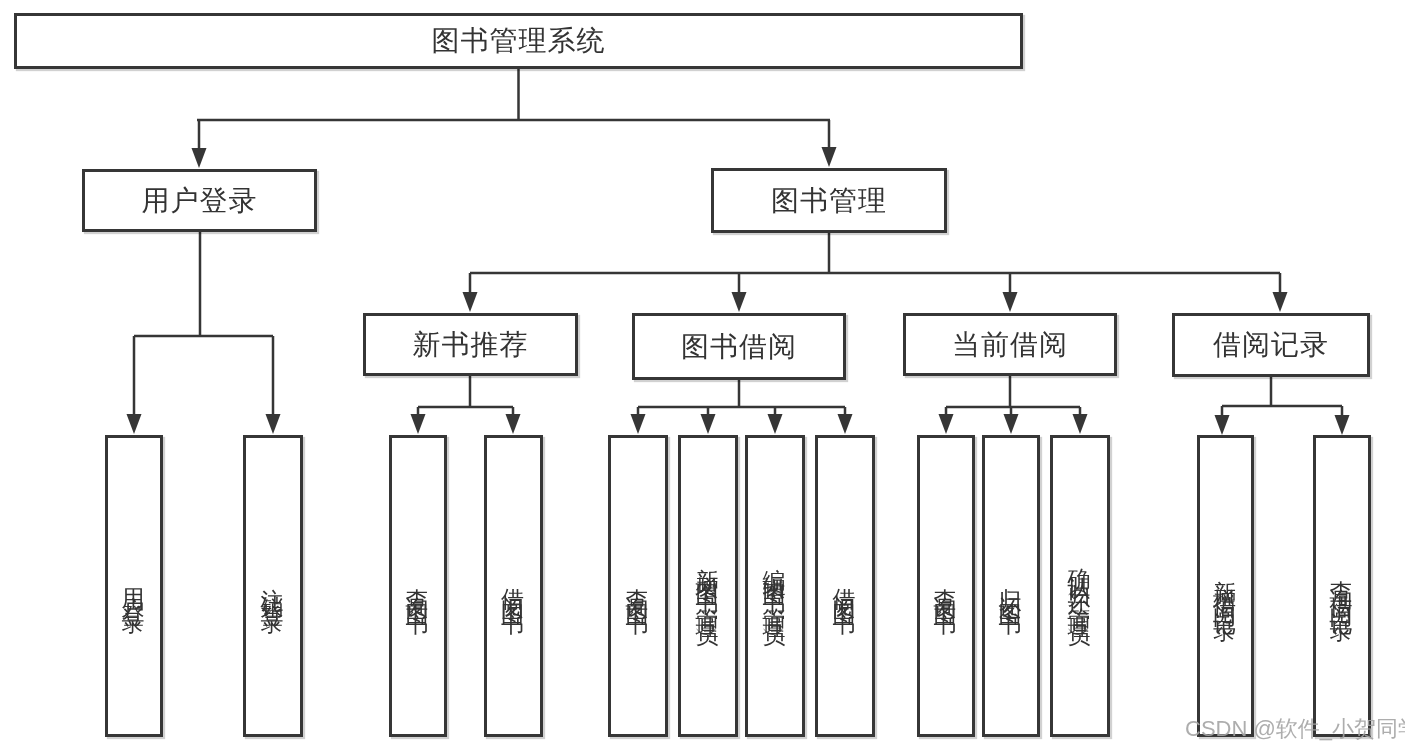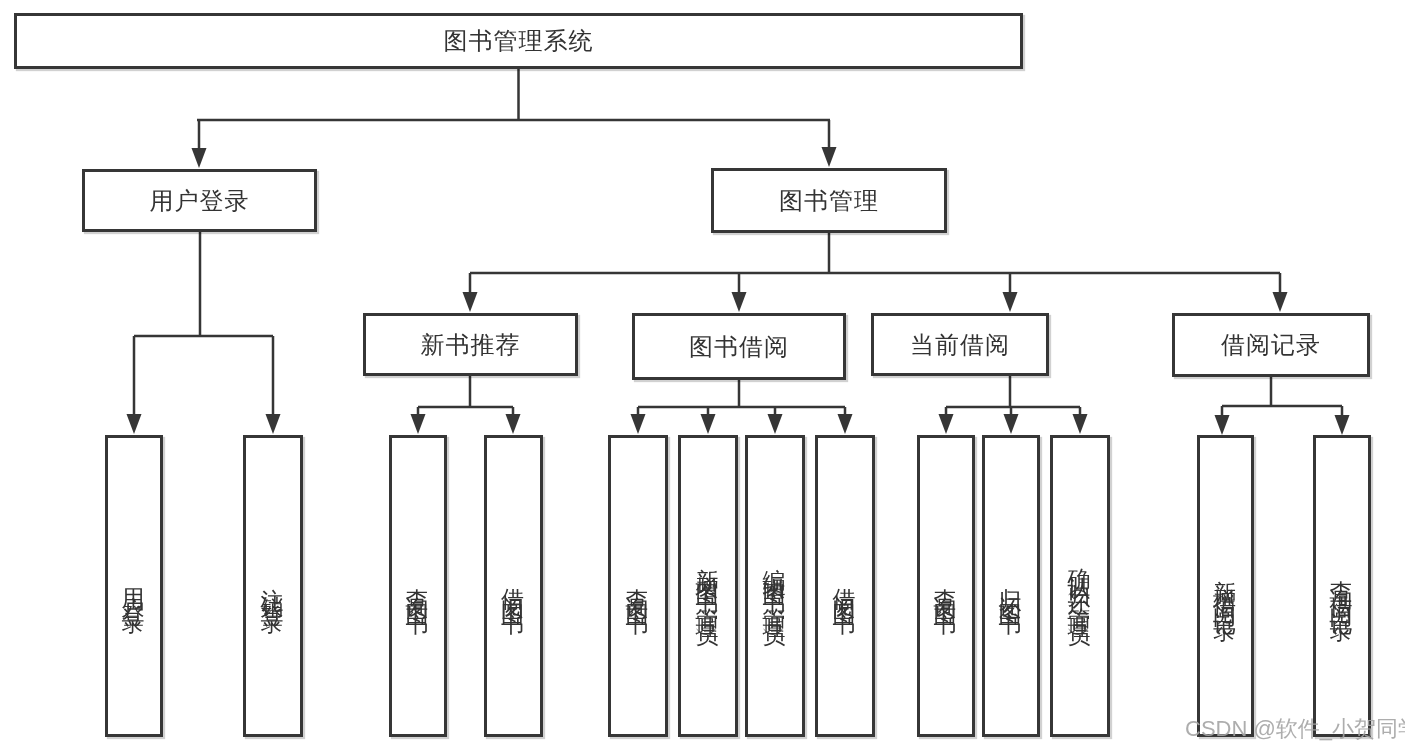--- a/index.html
+++ b/index.html
@@ -5,21 +5,21 @@
   html,body{margin:0;padding:0;background:#fff;}
   #canvas{
     position:relative;width:1405px;height:747px;background:#ffffff;
     font-family:"Liberation Sans","DejaVu Sans",sans-serif;overflow:hidden;
   }
   #wires{position:absolute;left:0;top:0;z-index:0;}
   .hbox{
     position:absolute;box-sizing:border-box;background:#ffffff;
     border:3px solid #363636;box-shadow:2px 2px 1px rgba(0,0,0,0.18);
     display:flex;align-items:center;justify-content:center;
-    font-size:24px;color:#333333;z-index:1;letter-spacing:1px;
+    font-size:28px;color:#333333;z-index:1;letter-spacing:1px;
   }
   .vbox{
     position:absolute;box-sizing:border-box;background:#ffffff;
     border:3px solid #363636;box-shadow:2px 2px 1px rgba(0,0,0,0.18);
     display:flex;align-items:center;justify-content:center;z-index:1;
   }
   .vbox .vtext{
     writing-mode:vertical-rl;text-orientation:mixed;white-space:nowrap;
     font-size:23px;letter-spacing:8px;color:#333333;
   }
@@ -75,21 +75,21 @@
   <div class="hbox" style="left:363px;top:313px;width:215px;height:63px">
     <span>新书推荐</span>
   </div>
 
   <div class="hbox" style="left:711px;top:168px;width:236px;height:65px">
     <span>图书管理</span>
   </div>
   <div class="hbox" style="left:632px;top:313px;width:214px;height:67px">
     <span>图书借阅</span>
   </div>
-  <div class="hbox" style="left:871px;top:313px;width:178px;height:63px">
+  <div class="hbox" style="left:903px;top:313px;width:214px;height:63px">
     <span>当前借阅</span>
   </div>
   <div class="hbox" style="left:1172px;top:313px;width:198px;height:64px">
     <span>借阅记录</span>
   </div>
 
   <div class="vbox" style="left:105px;top:435px;width:58px;height:302px">
     <span class="vtext">用户登录</span>
   </div>
   <div class="vbox" style="left:243px;top:435px;width:60px;height:302px">

